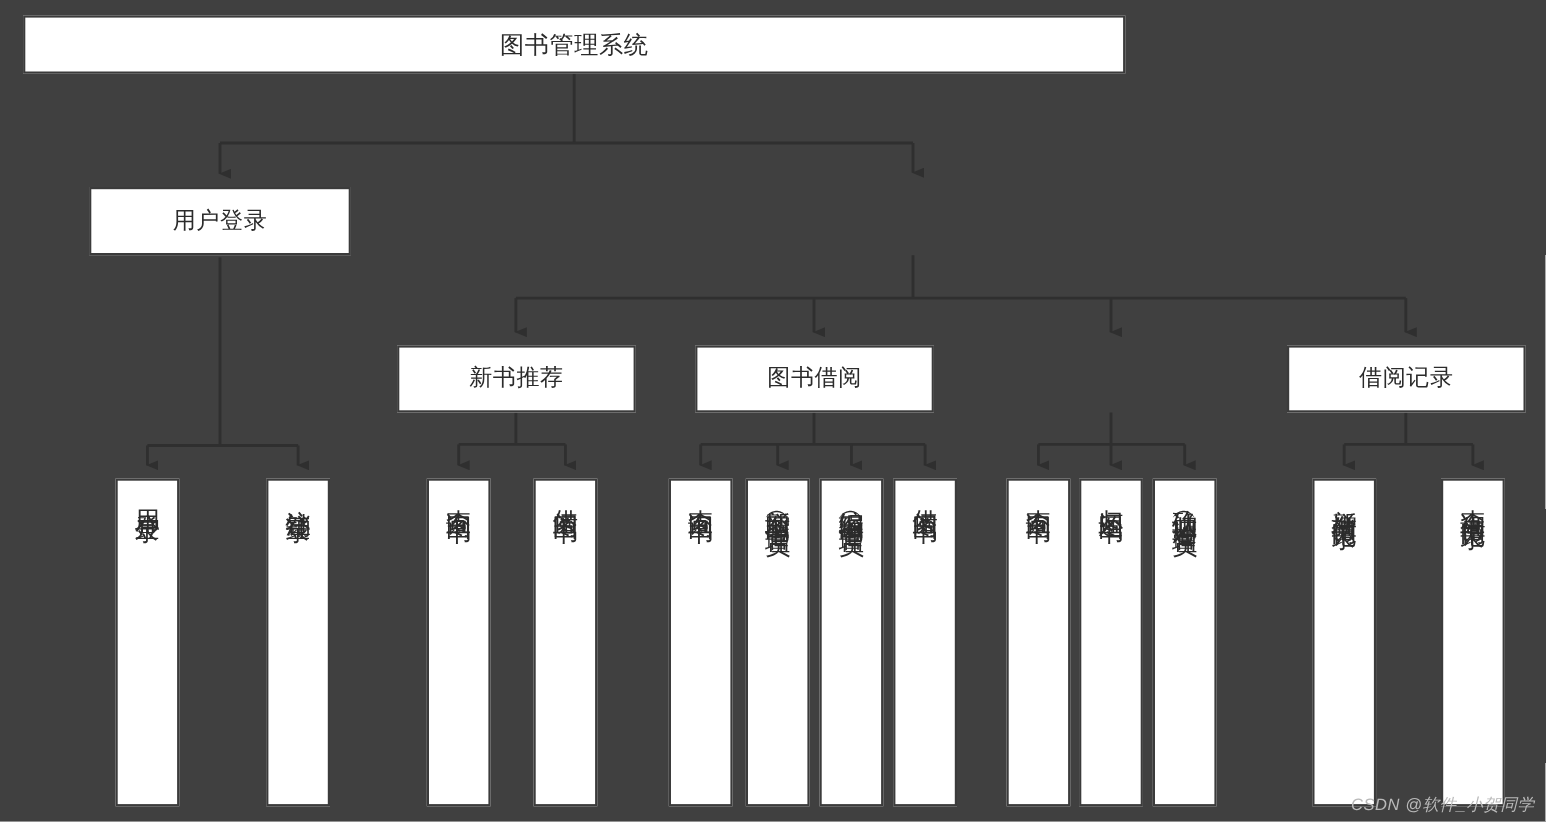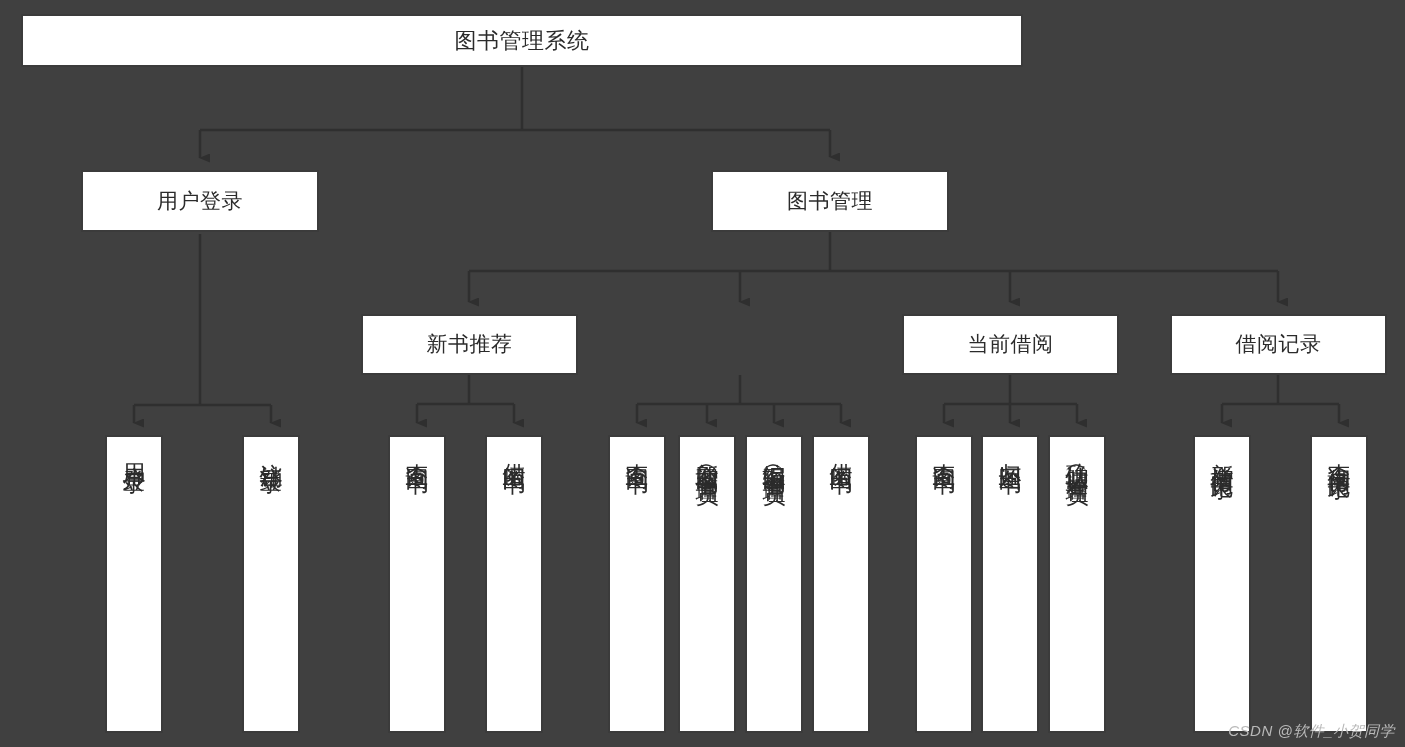--- a/index.html
+++ b/index.html
@@ -133,32 +133,29 @@
   </svg>
 
   <div class="node horiz root" style="left:21px; top:14px; width:1002px; height:53px;">
     <span class="label">图书管理系统</span>
   </div>
 
   <div class="node horiz" style="left:81px; top:170px; width:238px; height:62px;">
     <span class="label">用户登录</span>
   </div>
 
-  <div class="node horiz" style="left:711px; top:170px; width:238px; height:62px;">
-    <span class="label">图书管理</span>
-  </div>
 
   <div class="node horiz" style="left:361px; top:314px; width:217px; height:61px;justify-content:center;">
     <span class="label">新书推荐</span>
   </div>
 
-
-  <div class="node horiz" style="left:902px; top:314px; width:217px; height:61px;">
-    <span class="label">当前借阅</span>
-  </div>
+  <div class="node horiz" style="left:632px; top:314px; width:217px; height:61px;">
+    <span class="label">图书借阅</span>
+  </div>
+
 
   <div class="node horiz" style="left:1170px; top:314px; width:217px; height:61px;">
     <span class="label">借阅记录</span>
   </div>
 
   <div class="node vert" style="left:105px; top:435px; width:58px; height:298px;">
     <span class="label">用户登录</span>
   </div>
 
   <div class="node vert" style="left:242px; top:435px; width:58px; height:298px;">

